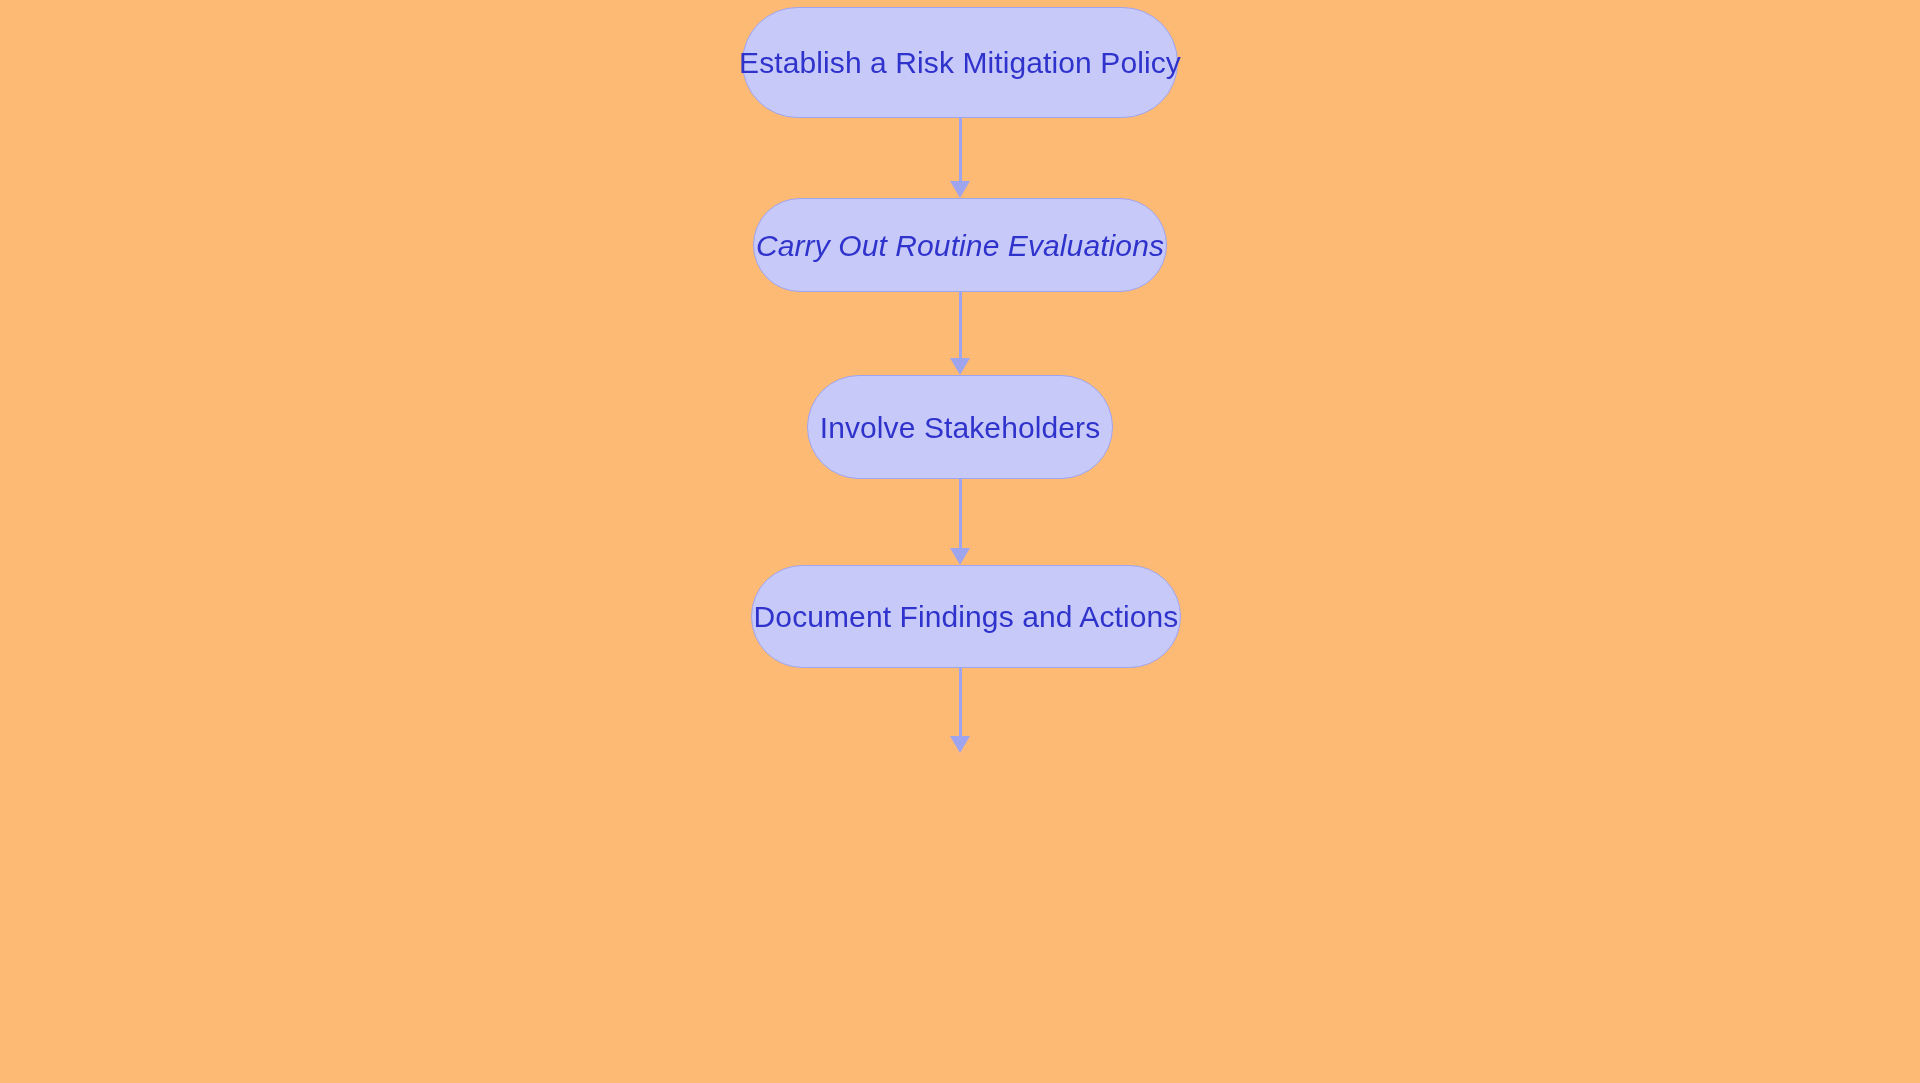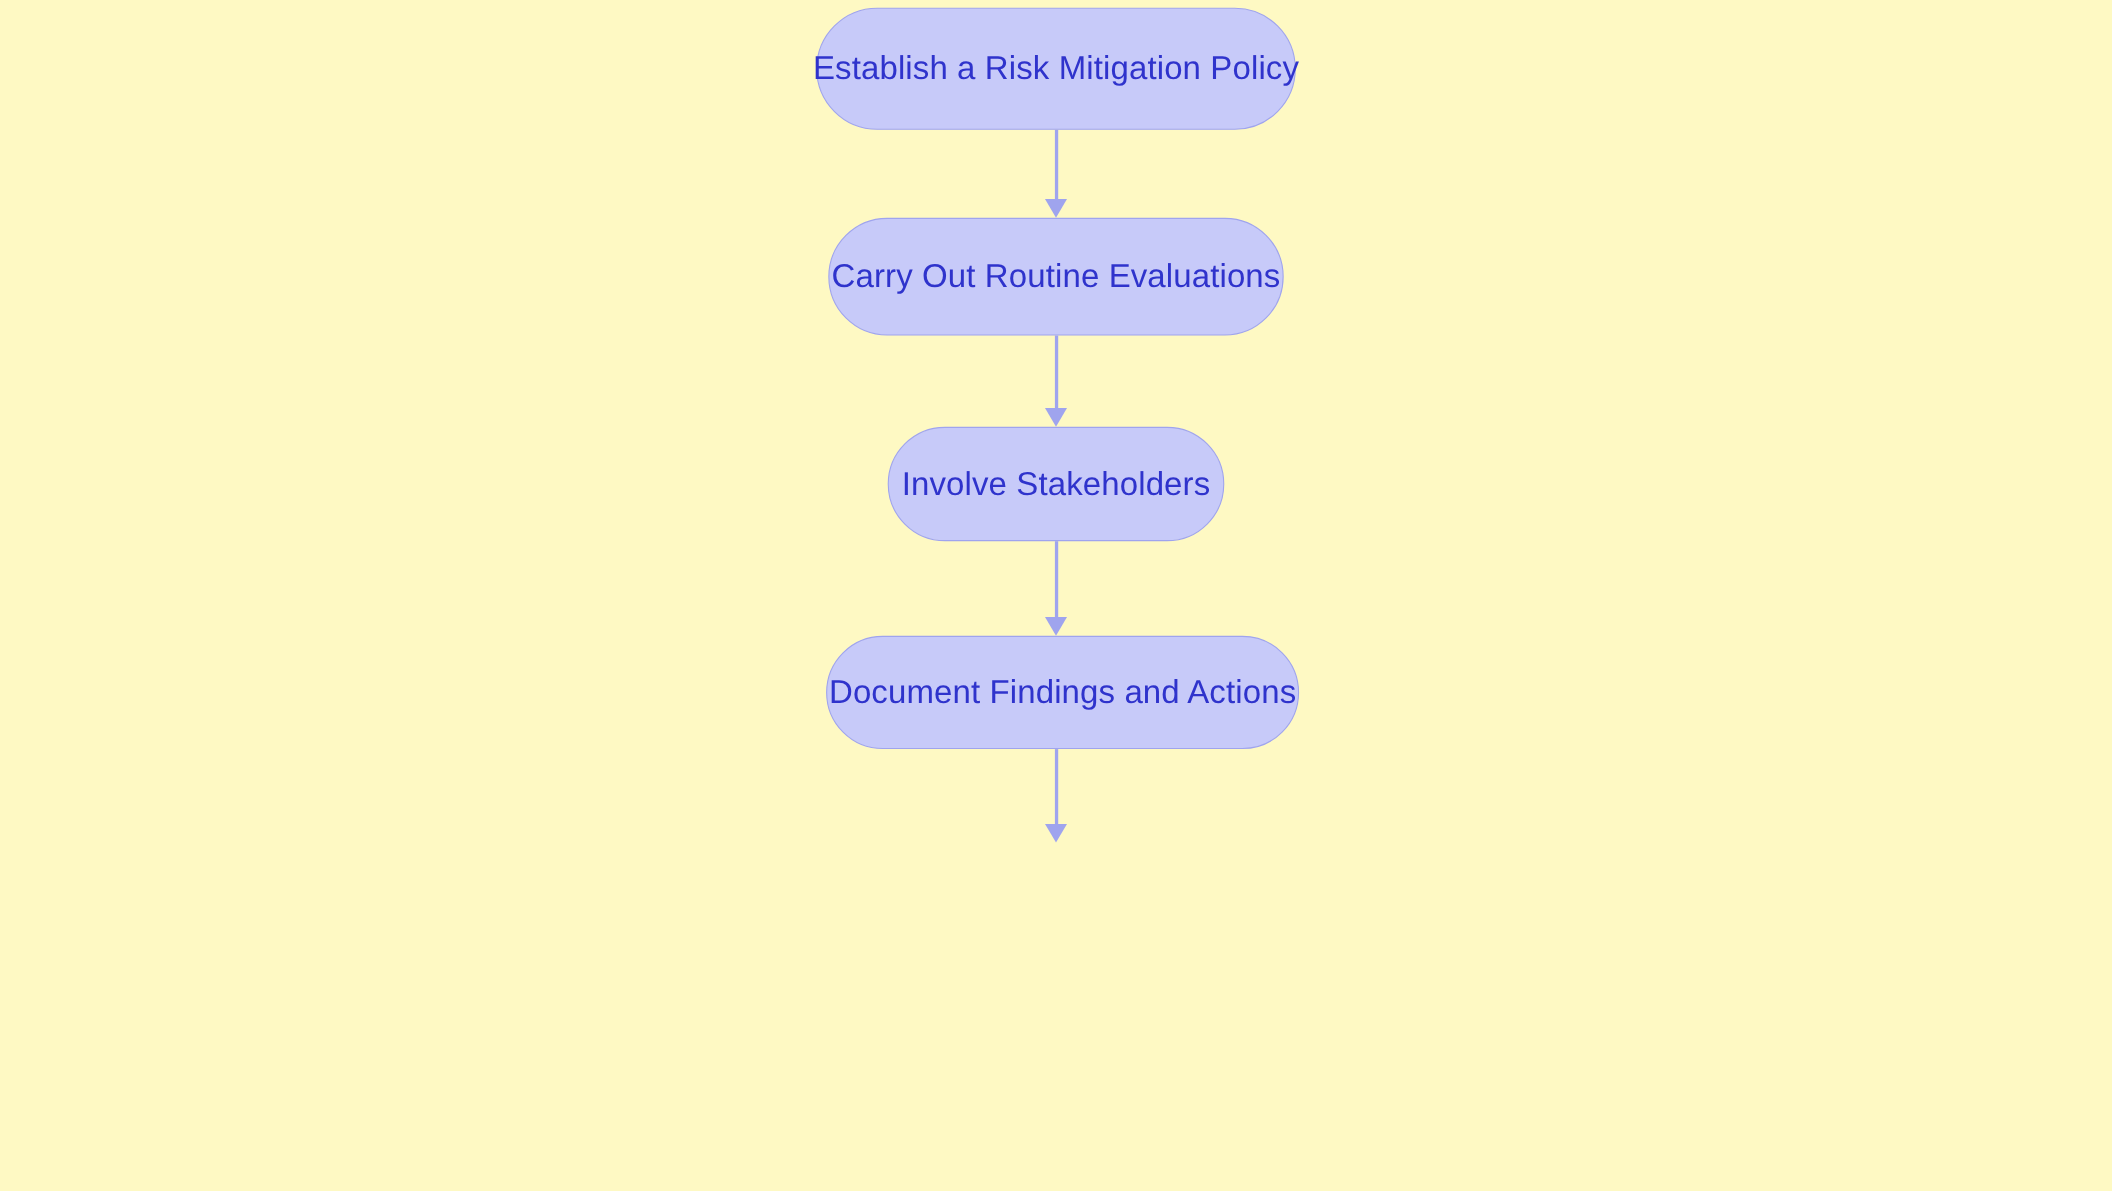--- a/index.html
+++ b/index.html
@@ -12,21 +12,21 @@
     width: 1920px;
     height: 1083px;
     overflow: hidden;
     font-family: "Liberation Sans", sans-serif;
   }
 
   #flowchart-root {
     position: relative;
     width: 1920px;
     height: 1083px;
-    background: #fef9c3;
+    background: #fdba74;
   }
 
   .flow-column {
     position: absolute;
     left: 0;
     top: 0;
     width: 1920px;
     height: 1083px;
     display: flex;
     flex-direction: column;
@@ -50,21 +50,21 @@
   .node-label {
     font-family: "Liberation Sans", sans-serif;
     font-size: 30px;
     font-weight: 400;
     line-height: 1.1;
     color: #2f33cc;
     letter-spacing: 0.1px;
   }
 
   .node-1 { width: 436px; height: 111px; margin-top: 7px; }
-  .node-2 { width: 414px; height: 107px; }
+  .node-2 { width: 414px; height: 94px; font-style: italic; }
   .node-3 { width: 306px; height: 104px; align-items: center; }
   .node-4 { width: 430px; height: 103px; margin-left: 12px; }
   .node-5 { width: 440px; height: 104px; }
 
   
   .connector {
     position: relative;
     width: 3px;
     display: flex;
     flex-direction: column;

